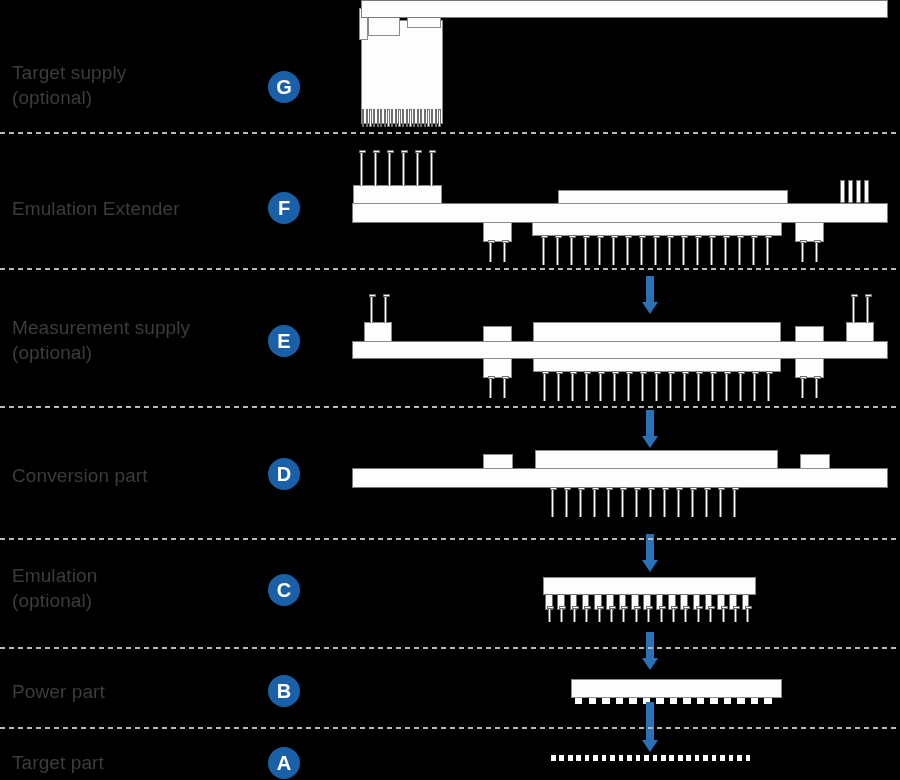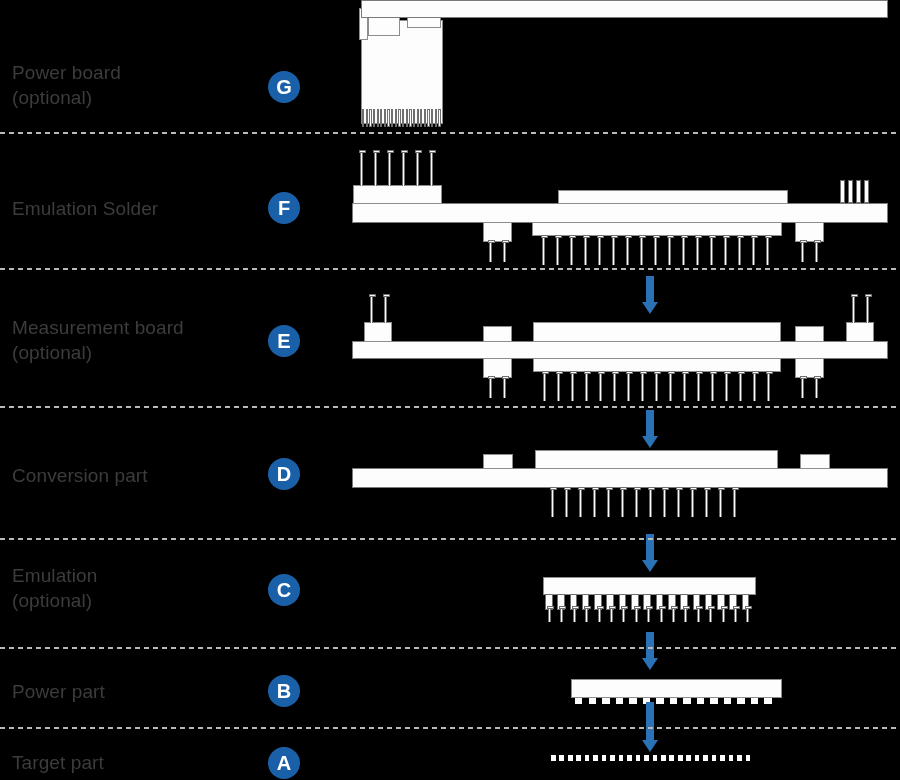--- a/index.html
+++ b/index.html
@@ -42,21 +42,21 @@
   .arrow .head{position:absolute;left:0;width:0;height:0;
     border-left:8px solid transparent;border-right:8px solid transparent;
     border-top:12px solid #2a72b5;}
 </style>
 </head>
 <body>
 
 <div id="stack">
 
   <div class="row">
-    <div class="label" style="left:12px;top:60px;">Power board
+    <div class="label" style="left:12px;top:60px;">Target supply
 (optional)</div>
     <div class="badge" style="left:268px;top:71px;">G</div>
 
     <div class="pc" style="left:361px;top:20px;width:82px;height:104px;"></div>
     <div class="pc" style="left:359px;top:8px;width:9px;height:32px;"></div>
     <div class="pc" style="left:368px;top:11px;width:32px;height:25px;"></div>
     <div class="pc" style="left:407px;top:11px;width:34px;height:17px;"></div>
     <div class="pc" style="left:417px;top:2px;width:11px;height:10px;"></div>
     <div class="comb" style="left: 362px; top: 109px; width: 80px; height: 18px;">
         <i style="left: 0px; width: 2.25455px;"></i>
@@ -79,21 +79,21 @@
         <i style="left: 61.8182px; width: 2.25455px;"></i>
         <i style="left: 65.4545px; width: 2.25455px;"></i>
         <i style="left: 69.0909px; width: 2.25455px;"></i>
         <i style="left: 72.7273px; width: 2.25455px;"></i>
         <i style="left: 76.3636px; width: 2.25455px;"></i>
       </div>
   </div>
   <div class="divider" style="top:132px;"></div>
 
   <div class="row">
-    <div class="label" style="left:12px;top:196px;">Emulation Solder</div>
+    <div class="label" style="left:12px;top:196px;">Emulation Extender</div>
     <div class="badge" style="left:268px;top:192px;">F</div>
 
     <div class="pcb" style="left:352px;top:203px;width:536px;height:20px;"></div>
 
     <div class="pc" style="left:353px;top:185px;width:89px;height:19px;"></div>
     <div class="pins" style="left: 360px; top: 150px; height: 36px; width: 75px;">
         <i style="left: 0px;"></i>
         <i style="left: 14px;"></i>
         <i style="left: 28px;"></i>
         <i style="left: 42px;"></i>
@@ -144,21 +144,21 @@
   </div>
 
   <div class="arrow" style="left: 642px; top: 276px; height: 38px;">
       <div class="shaft" style="height: 26px;"></div>
       <div class="head" style="top: 26px;"></div>
     </div>
 
   <div class="divider" style="top:268px;"></div>
 
   <div class="row">
-    <div class="label" style="left:12px;top:315px;">Measurement board
+    <div class="label" style="left:12px;top:315px;">Measurement supply
 (optional)</div>
     <div class="badge" style="left:268px;top:325px;">E</div>
 
     <div class="pcb" style="left:352px;top:341px;width:536px;height:18px;"></div>
 
     <div class="pc" style="left:364px;top:322px;width:28px;height:20px;"></div>
     <div class="pins" style="left: 370px; top: 294px; height: 29px; width: 19px;">
         <i style="left: 0px;"></i>
         <i style="left: 14px;"></i>
       </div>

